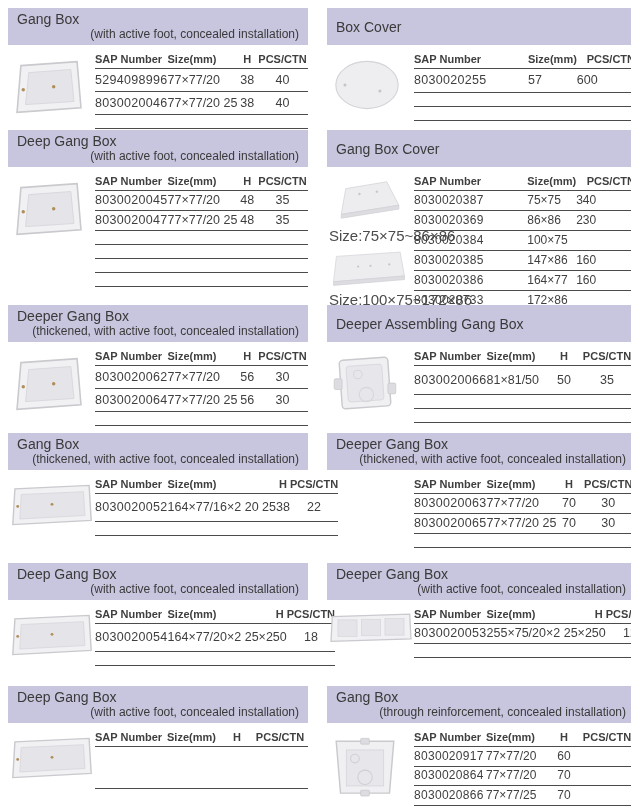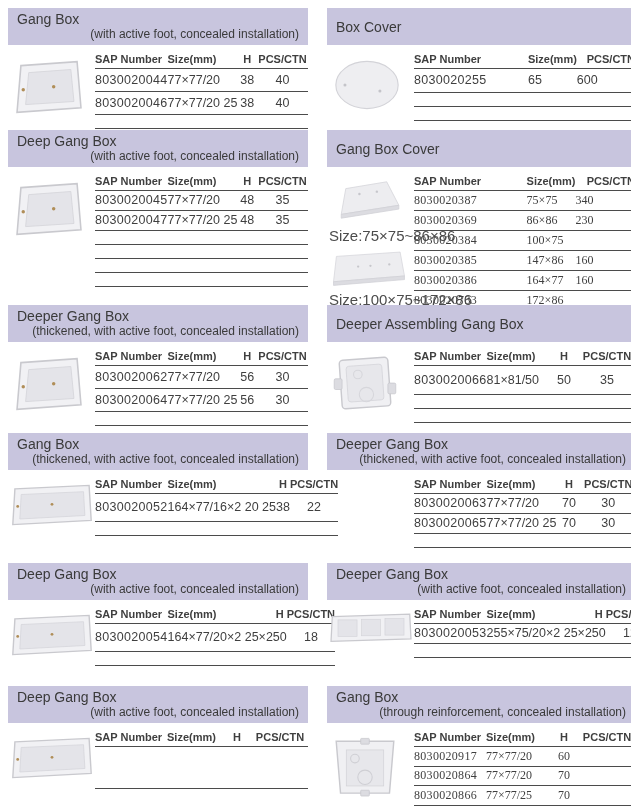--- a/index.html
+++ b/index.html
@@ -14,21 +14,21 @@
   .subtitle { font-size:12px; line-height:15px; white-space:nowrap;text-align:right; }
   .content { display:flex; margin-top:6px; }
   .figure { flex:0 0 87px; width:87px; padding:5px 6px 0 2px; }
   .img-wrap { margin-bottom:3px; }
   .caption { font-size:15px; line-height:11px; color:#4c4c4c; white-space:nowrap; margin:1px 0 6px; }
   table.spec { flex:1; width:100%; border-collapse:collapse; }
   th { font-weight:bold; font-size:11px; color:#3f3f3f; padding:2px 0 3px;
     border-bottom:1px solid var(--rule,#4b4b4b); white-space:nowrap; }
   td { font-size:12.5px; color:#3f3f3f; padding:2px 0; line-height:15px;
     border-bottom:1px solid var(--rule,#4b4b4b); white-space:nowrap; }
-  .compact td { font-size:12px; padding:1px 0; line-height:13px;font-family:Liberation Serif, serif; }
+  .compact td { font-size:12px; padding:1px 0; line-height:13px; }
   tr.empty-row td { height:14px; padding:0; }
   .c0 { text-align:left; letter-spacing:0.3px; }
   th.c0 { letter-spacing:0; }
   .cols4 .c0 { width:72px; }
   .cols4 .c1 { text-align:left; }
   .cols4 .c2 { text-align:center; width:30px; }
   .cols4 .c3 { text-align:center; width:56px; }
   .cols3 .c0 { width:100px; }
   .cols3 th.c1, .cols3 td.c1 { text-align:left; padding-left:30px; }
   .cols3 th.c2 { text-align:right; width:72px; }
@@ -56,21 +56,21 @@
         <thead>
             <tr>
               <th class="c0">SAP Number</th>
               <th class="c1">Size(mm)</th>
               <th class="c2">H</th>
               <th class="c3">PCS/CTN</th>
             </tr>
           </thead>
         <tbody>
             <tr>
-              <td class="c0">8030020044</td>
+              <td class="c0">5294098996</td>
               <td class="c1">77×77/20</td>
               <td class="c2">38</td>
               <td class="c3">40</td>
             </tr>
             <tr>
               <td class="c0">8030020046</td>
               <td class="c1">77×77/20 25</td>
               <td class="c2">38</td>
               <td class="c3">40</td>
             </tr>
@@ -99,21 +99,21 @@
         <thead>
             <tr>
               <th class="c0">SAP Number</th>
               <th class="c1">Size(mm)</th>
               <th class="c2">PCS/CTN</th>
             </tr>
           </thead>
         <tbody>
             <tr>
               <td class="c0">8030020255</td>
-              <td class="c1">65</td>
+              <td class="c1">57</td>
               <td class="c2">600</td>
             </tr>
             <tr class="empty-row">
               <td colspan="3"></td>
             </tr>
             <tr class="empty-row">
               <td colspan="3"></td>
             </tr>
           </tbody>
       </table>

